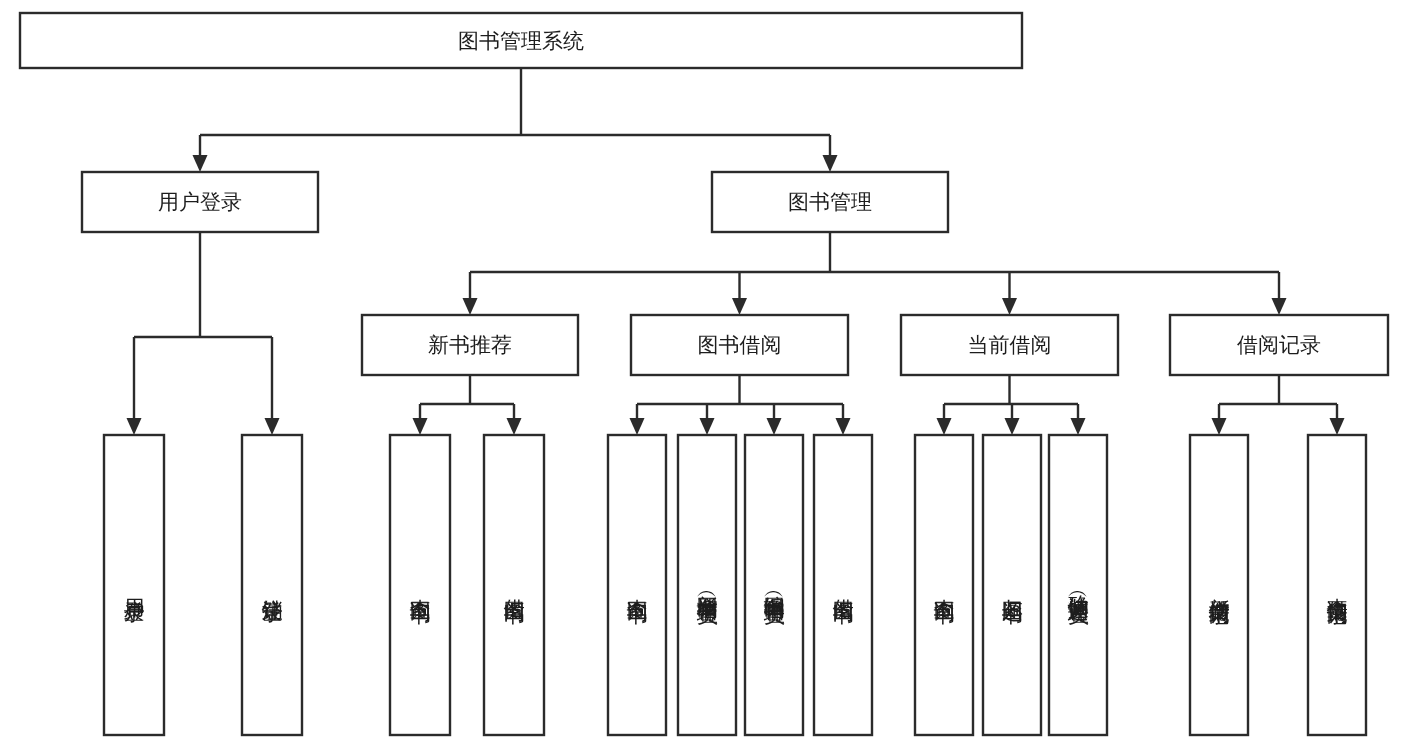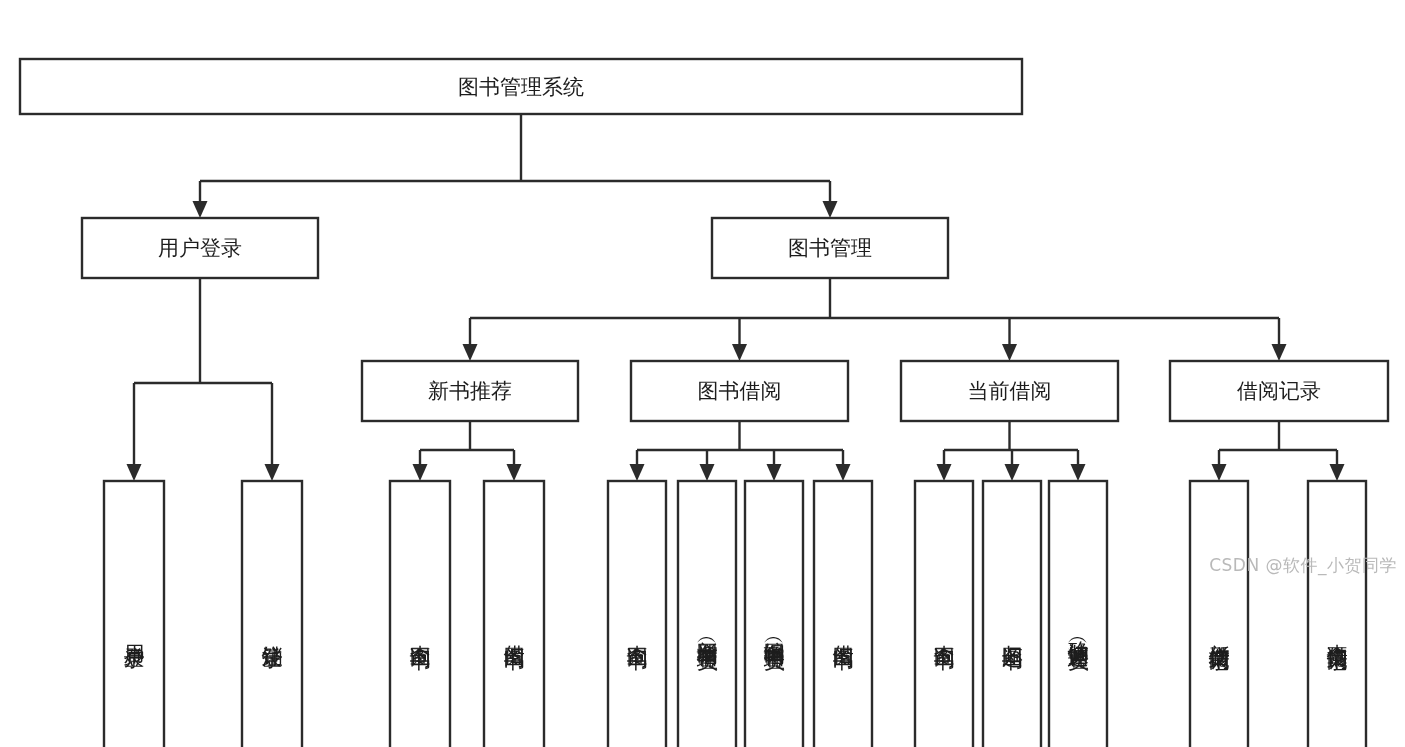--- a/index.html
+++ b/index.html
@@ -11,21 +11,20 @@
     width: 1405px;
     height: 747px;
     font-family: "DejaVu Sans", "Liberation Sans", sans-serif;
     overflow: hidden;
   }
   #diagram-root {
     position: relative;
     width: 1405px;
     height: 537px;
     background: #ffffff;
-    margin-top: 46px;
   }
   svg#flow-svg {
     position: absolute;
     left: 0;
     top: 0;
     width: 1405px;
     height: 747px;
     display: block;
   }
   .node-rect {
@@ -191,14 +190,13 @@
       <div class="node-label-v" style="left: 608px; top: 435px; width: 58px; height: 300px;">查询图书</div>
       <div class="node-label-v" style="left: 678px; top: 435px; width: 58px; height: 300px;">新增图书（管理员）</div>
       <div class="node-label-v" style="left: 745px; top: 435px; width: 58px; height: 300px;">编辑图书（管理员）</div>
       <div class="node-label-v" style="left: 814px; top: 435px; width: 58px; height: 300px;">借阅图书</div>
       <div class="node-label-v" style="left: 915px; top: 435px; width: 58px; height: 300px;">查询图书</div>
       <div class="node-label-v" style="left: 983px; top: 435px; width: 58px; height: 300px;">归还图书</div>
       <div class="node-label-v" style="left: 1049px; top: 435px; width: 58px; height: 300px;">确认归还（管理员）</div>
       <div class="node-label-v" style="left: 1190px; top: 435px; width: 58px; height: 300px;">新增借阅记录</div>
       <div class="node-label-v" style="left: 1308px; top: 435px; width: 58px; height: 300px;">查询借阅记录</div>
     </div>
-  <div class="watermark">CSDN @软件_小贺同学</div>
 </div>
 
 </body></html>

